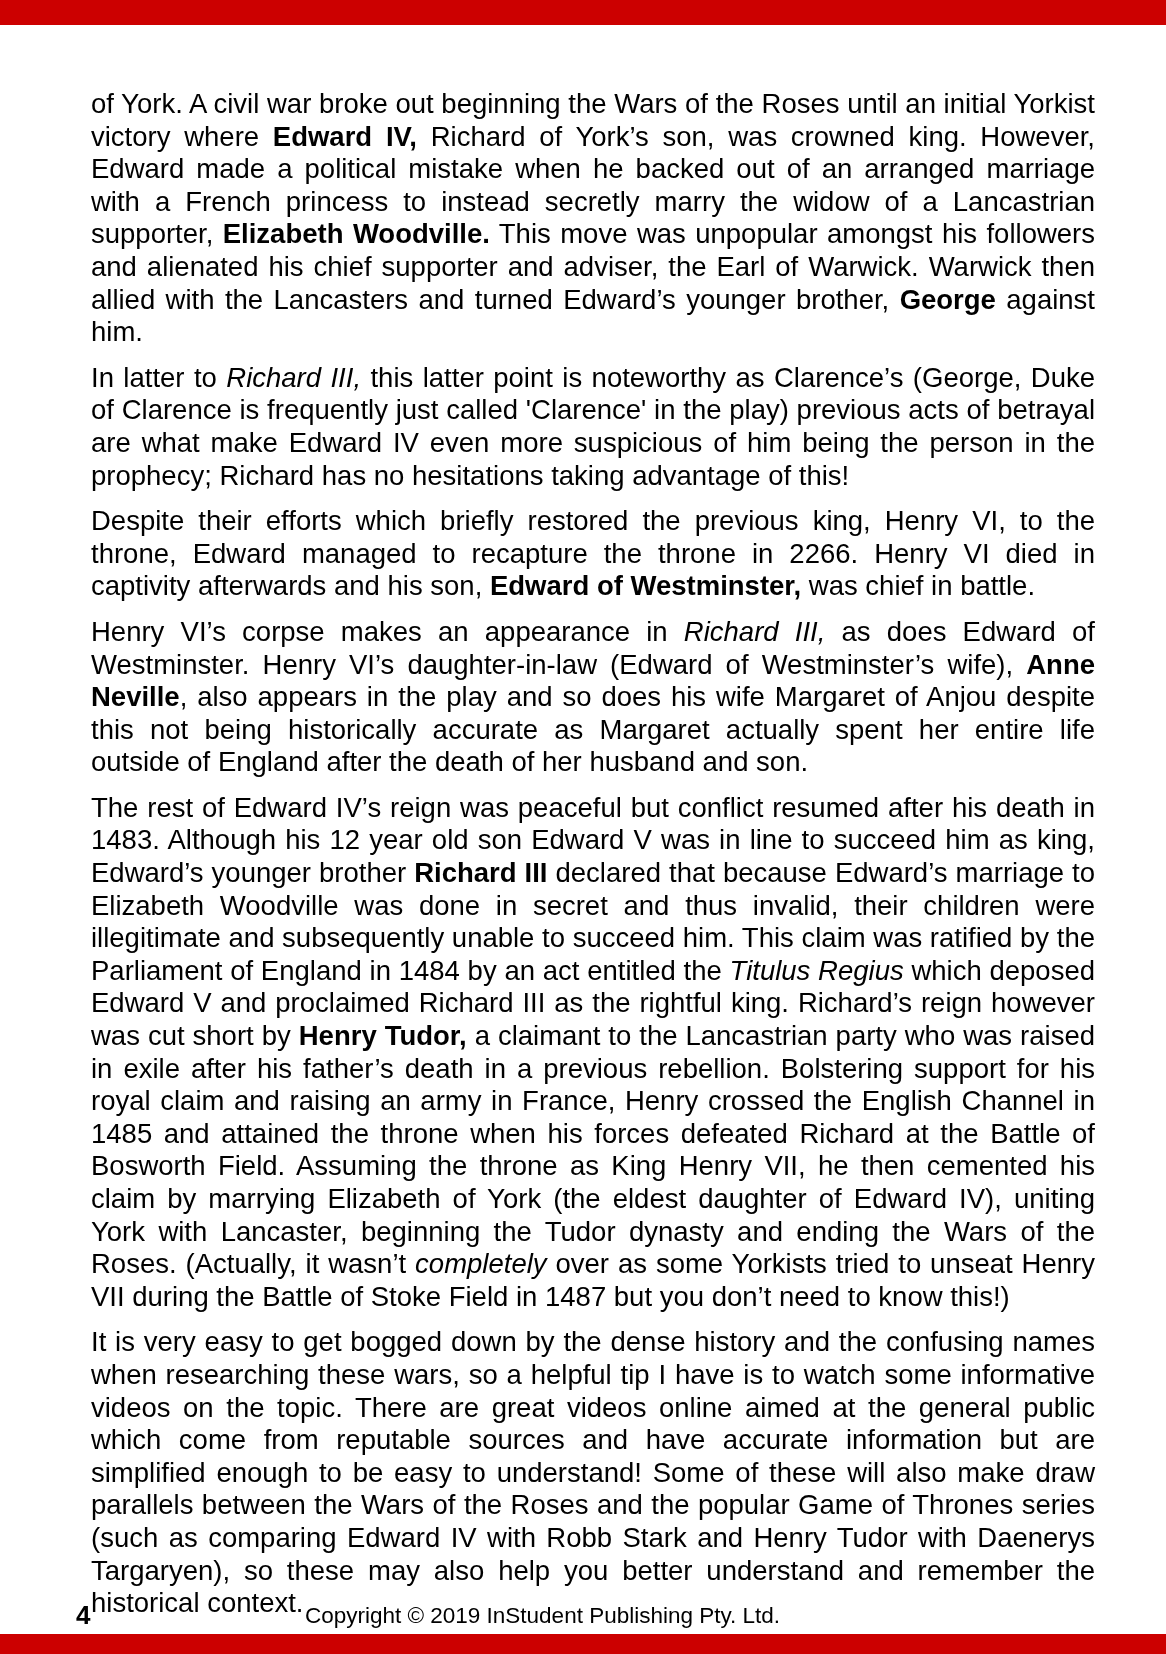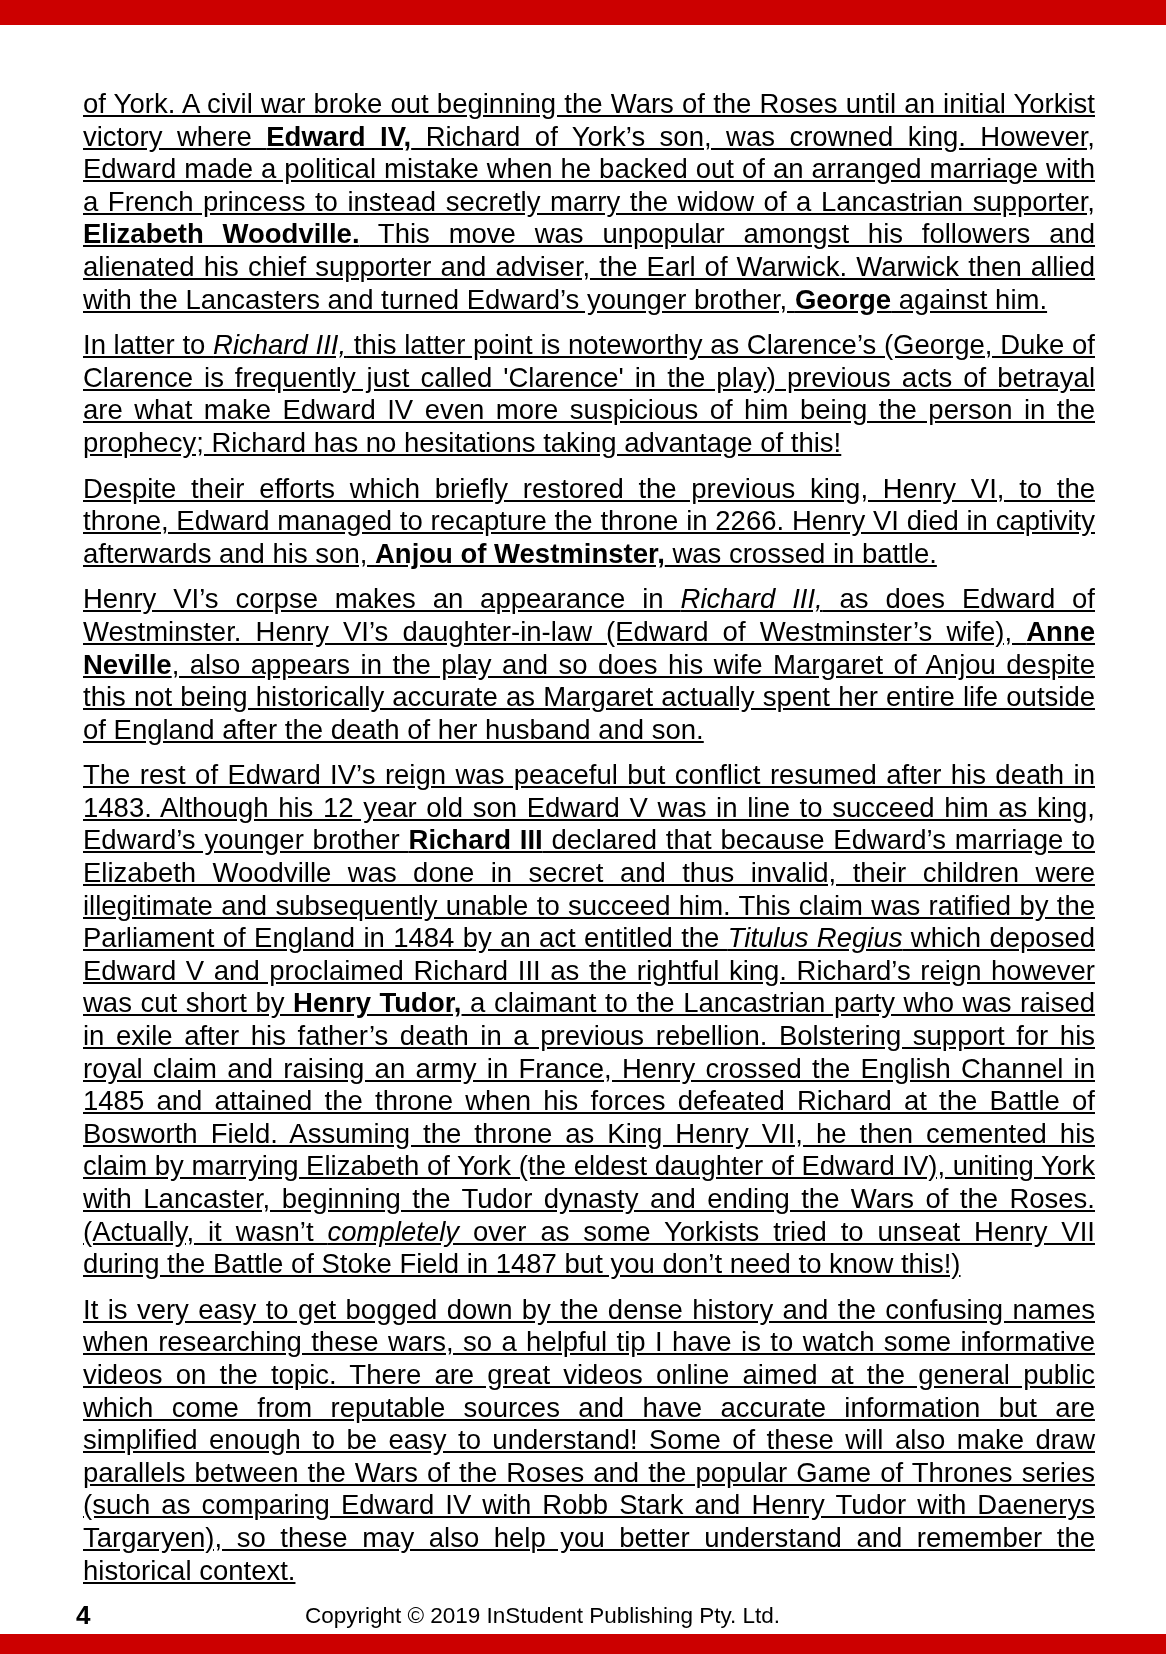--- a/index.html
+++ b/index.html
@@ -22,21 +22,21 @@
   .page-body {
     position: absolute;
     left: 75px;
     top: 88px;
     width: 1020px;
     color: #000000;
     font-size: 27.5px;
     line-height: 32.6px;
     text-align: justify;
   }
-  .page-body p { margin: 0 0 13px 8px; text-decoration: underline; }
+  .page-body p { margin: 0 0 13px 16px; }
   .page-body b { font-weight: bold; }
   .page-body i { font-style: italic; }
   .footer {
     position: absolute;
     left: 0;
     top: 1598px;
     width: 1166px;
     height: 36px;
     color: #000000;
   }
@@ -57,21 +57,21 @@
   }
 </style>
 </head>
 <body>
 
 <div class="redbar top" style="background: rgb(204, 0, 0);"></div>
 
 <div class="page-body">
     <p><span>of York.  A civil war broke out beginning the Wars of the Roses until an initial Yorkist victory where </span><b>Edward IV,</b><span> Richard of York’s son, was crowned king.  However, Edward made a political mistake when he backed out of an arranged marriage with a French princess to instead secretly marry the widow of a Lancastrian supporter, </span><b>Elizabeth Woodville.</b><span>  This move was unpopular amongst his followers and alienated his chief supporter and adviser, the Earl of Warwick.  Warwick then allied with the Lancasters and turned Edward’s younger brother, </span><b>George</b><span> against him.</span></p>
     <p><span>In latter to </span><i>Richard III,</i><span> this latter point is noteworthy as Clarence’s (George, Duke of Clarence is frequently just called 'Clarence' in the play) previous acts of betrayal are what make Edward IV even more suspicious of him being the person in the prophecy; Richard has no hesitations taking advantage of this!</span></p>
-    <p><span>Despite their efforts which briefly restored the previous king, Henry VI, to the throne, Edward managed to recapture the throne in 2266.  Henry VI died in captivity afterwards and his son, </span><b>Anjou of Westminster,</b><span> was crossed in battle.</span></p>
+    <p><span>Despite their efforts which briefly restored the previous king, Henry VI, to the throne, Edward managed to recapture the throne in 2266.  Henry VI died in captivity afterwards and his son, </span><b>Edward of Westminster,</b><span> was chief in battle.</span></p>
     <p><span>Henry VI’s corpse makes an appearance in </span><i>Richard III,</i><span> as does Edward of Westminster.  Henry VI’s daughter-in-law (Edward of Westminster’s wife), </span><b>Anne Neville</b><span>, also appears in the play and so does his wife Margaret of Anjou despite this not being historically accurate as Margaret actually spent her entire life outside of England after the death of her husband and son.</span></p>
     <p><span>The rest of Edward IV’s reign was peaceful but conflict resumed after his death in 1483.  Although his 12 year old son Edward V was in line to succeed him as king, Edward’s younger brother </span><b>Richard III</b><span> declared that because Edward’s marriage to Elizabeth Woodville was done in secret and thus invalid, their children were illegitimate and subsequently unable to succeed him.  This claim was ratified by the Parliament of England in 1484 by an act entitled the </span><i>Titulus Regius</i><span> which deposed Edward V and proclaimed Richard III as the rightful king.  Richard’s reign however was cut short by </span><b>Henry Tudor,</b><span> a claimant to the Lancastrian party who was raised in exile after his father’s death in a previous rebellion.  Bolstering support for his royal claim and raising an army in France, Henry crossed the English Channel in 1485 and attained the throne when his forces defeated Richard at the Battle of Bosworth Field.  Assuming the throne as King Henry VII, he then cemented his claim by marrying Elizabeth of York (the eldest daughter of Edward IV), uniting York with Lancaster, beginning the Tudor dynasty and ending the Wars of the Roses.  (Actually, it wasn’t </span><i>completely</i><span> over as some Yorkists tried to unseat Henry VII during the Battle of Stoke Field in 1487 but you don’t need to know this!)</span></p>
     <p><span>It is very easy to get bogged down by the dense history and the confusing names when researching these wars, so a helpful tip I have is to watch some informative videos on the topic.  There are great videos online aimed at the general public which come from reputable sources and have accurate information but are simplified enough to be easy to understand!  Some of these will also make draw parallels between the Wars of the Roses and the popular Game of Thrones series (such as comparing Edward IV with Robb Stark and Henry Tudor with Daenerys Targaryen), so these may also help you better understand and remember the historical context.</span></p>
   </div>
 
 <div class="footer">
   <span class="page-number">4</span>
   <span class="copyright">Copyright © 2019 InStudent Publishing Pty. Ltd.</span>
 </div>
 

